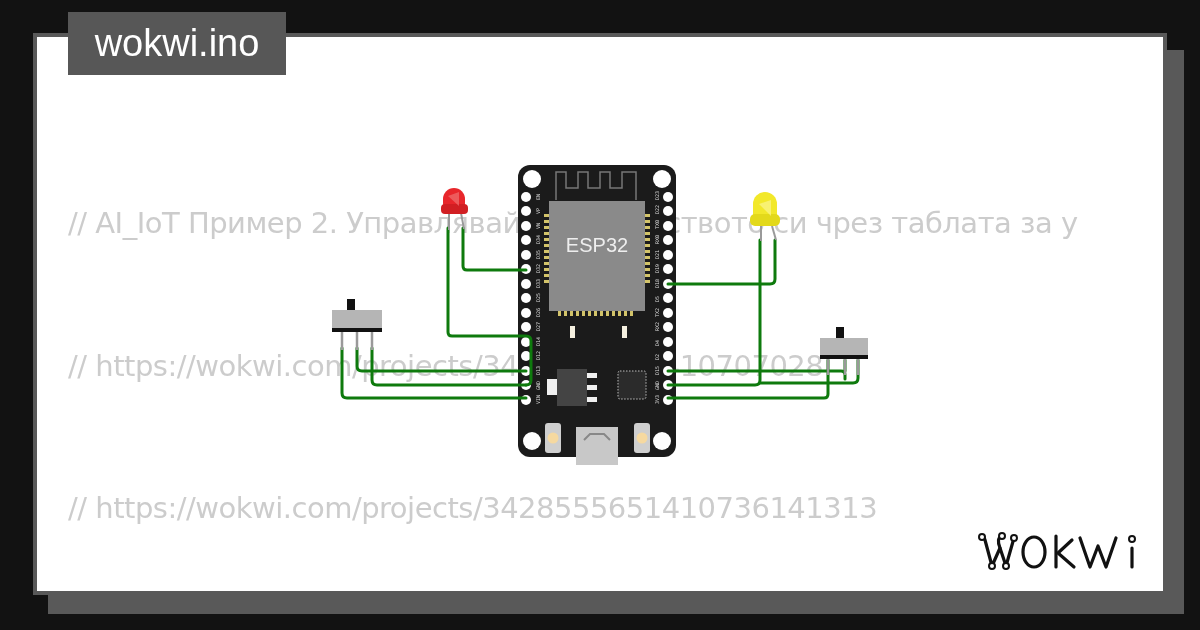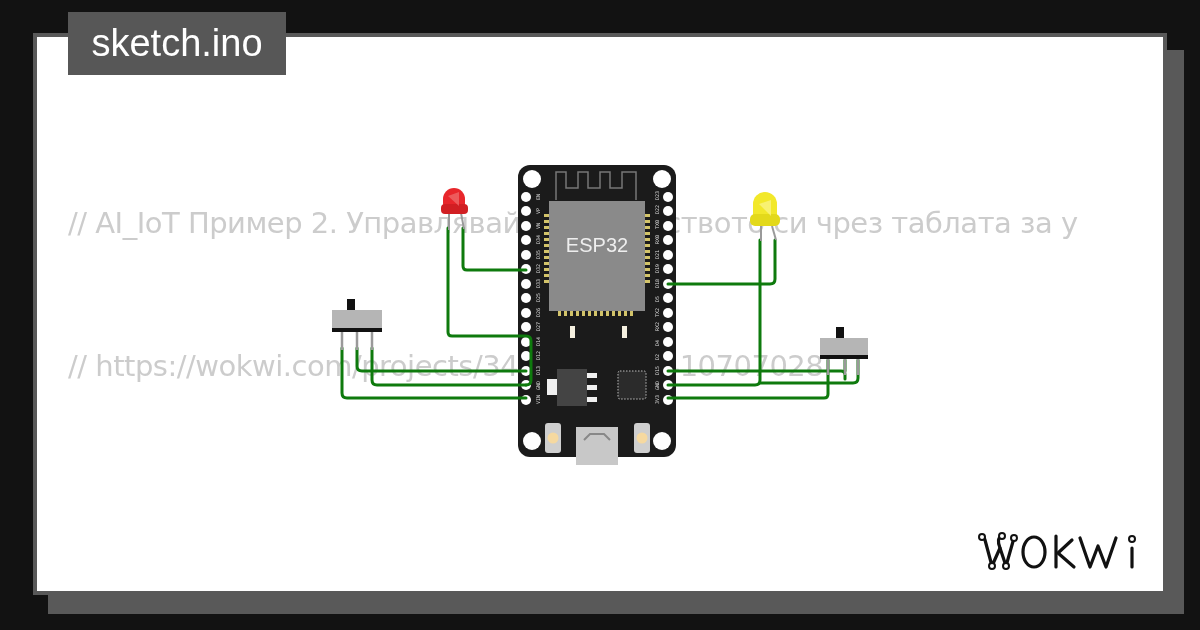--- a/index.html
+++ b/index.html
@@ -15,33 +15,34 @@
 </style>
 </head>
 <body>
 
 <div class="shadow"></div>
 <div class="card">
   <div class="card-inner">
     <div class="code">
       <div class="line">// AI_IoT Пример 2. Управлявайте устройството си чрез таблата за у</div>
       <div class="line">// https://wokwi.com/projects/3428555651410707028</div>
+      <div class="line">// https://wokwi.com/projects/3428555651410736141313</div>
       
       
       
       
       
       
       
       
     </div>
   </div>
 </div>
 
-<div class="tab">sketch.ino</div>
+<div class="tab">wokwi.ino</div>
 
 <svg class="diagram" width="1200" height="630" xmlns="http://www.w3.org/2000/svg">
 
   <g>
     <rect x="518" y="165" width="158" height="292" rx="12" fill="#1b1b1b"></rect>
 
     <circle cx="532" cy="179" r="9" fill="#fff"></circle>
     <circle cx="662" cy="179" r="9" fill="#fff"></circle>
     <circle cx="532" cy="441" r="9" fill="#fff"></circle>
     <circle cx="662" cy="441" r="9" fill="#fff"></circle>

